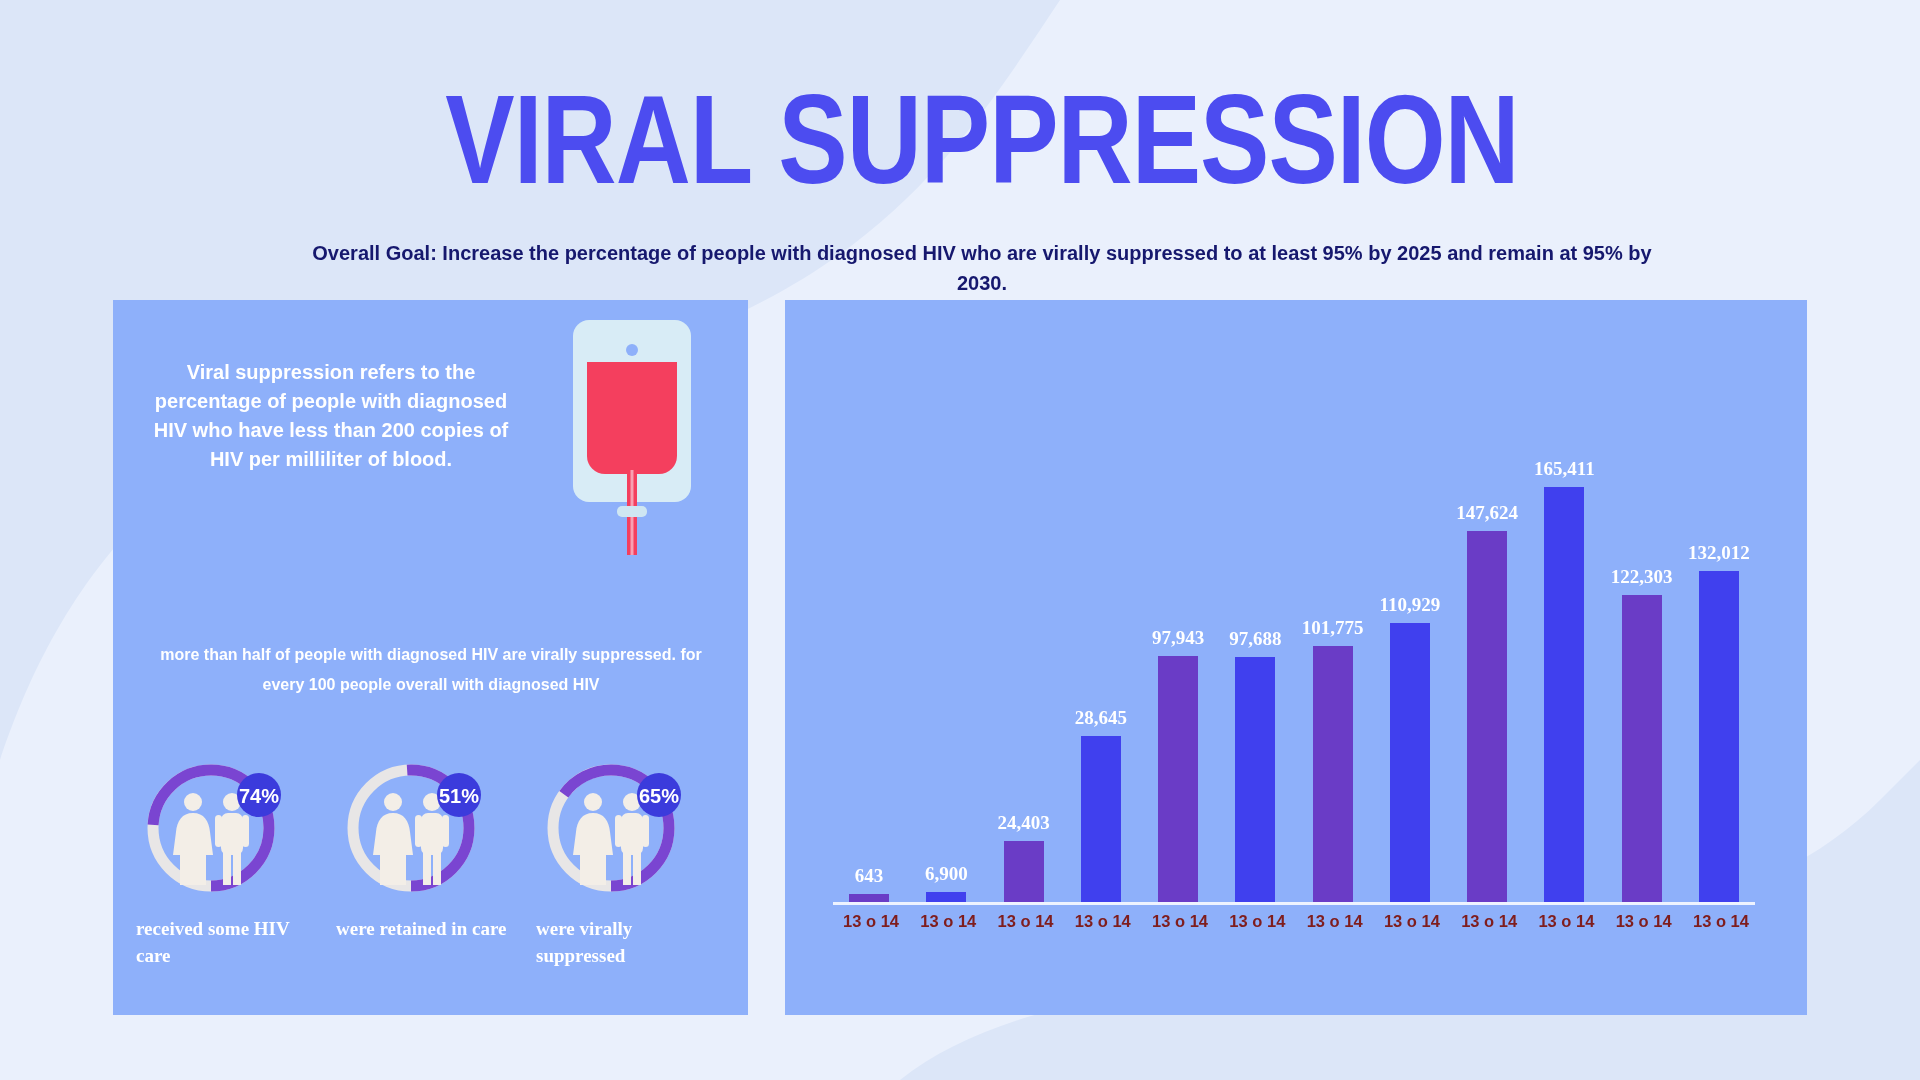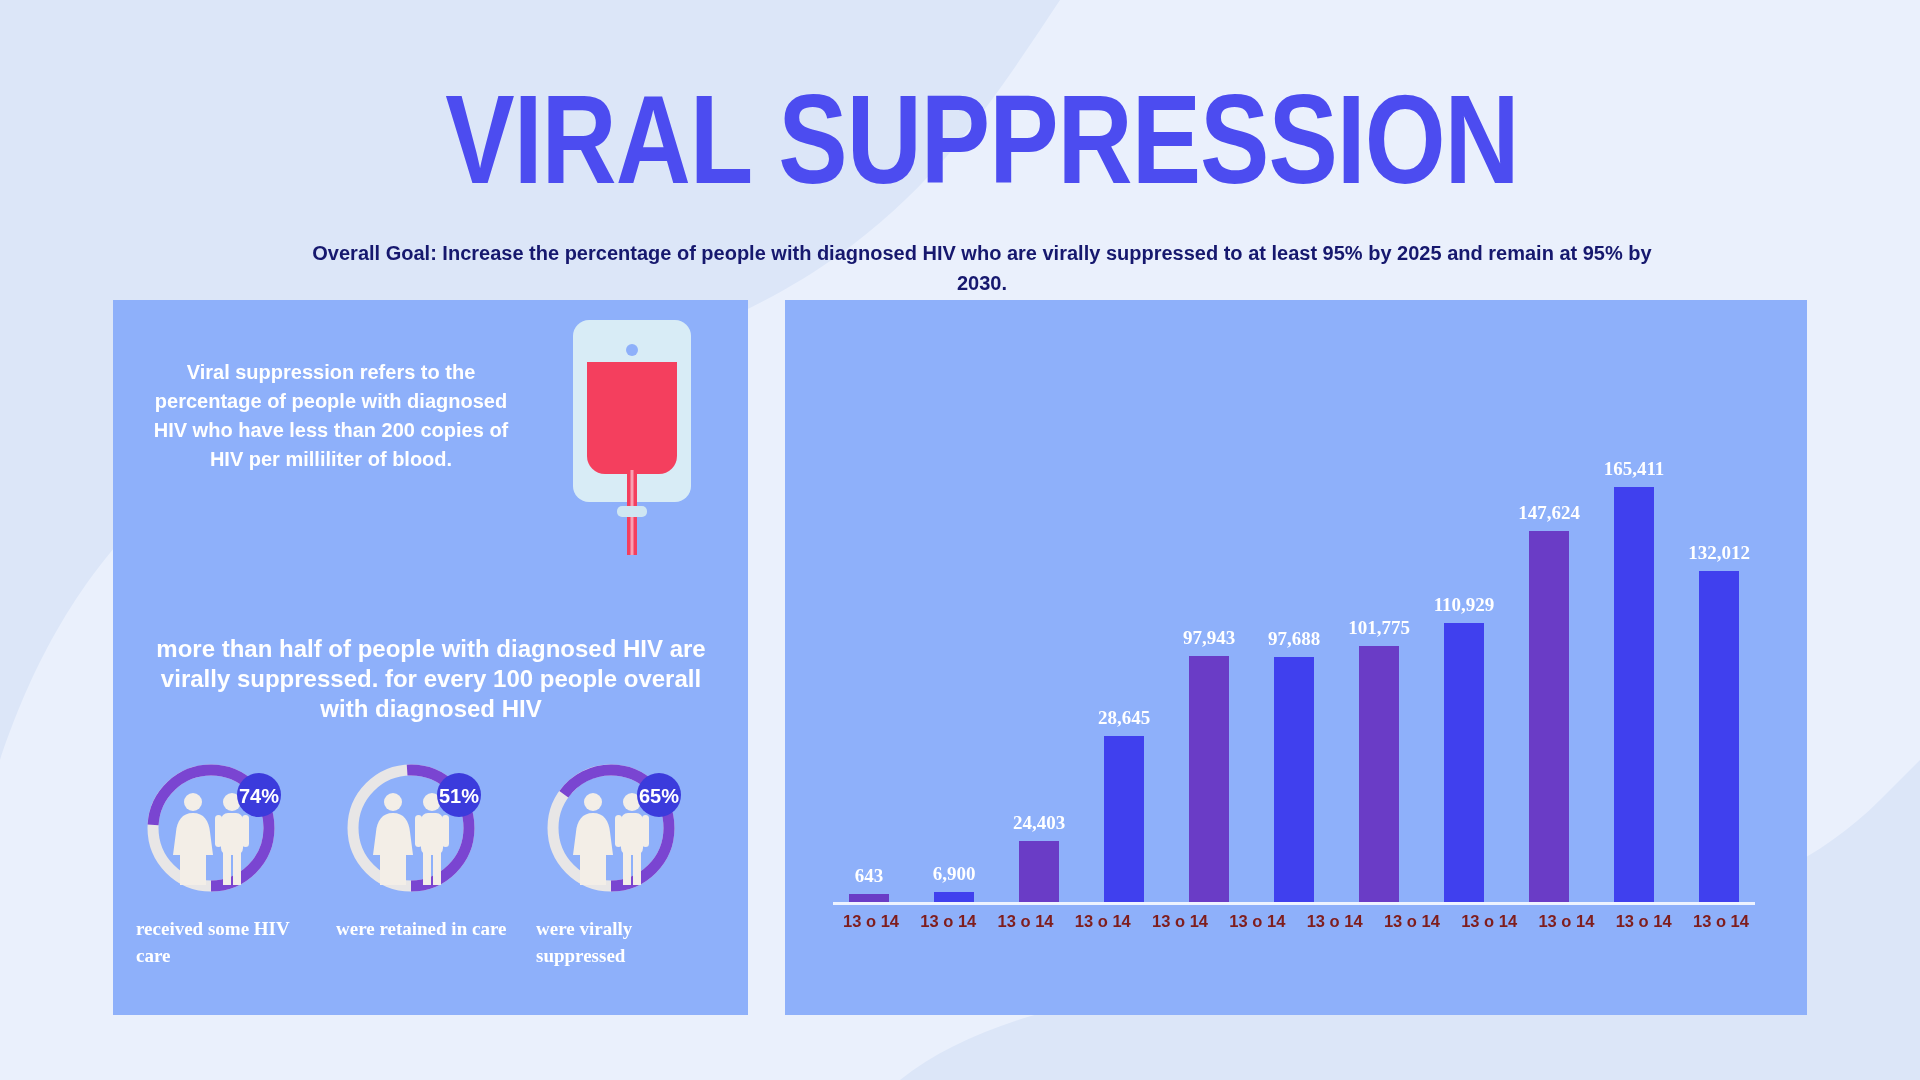--- a/index.html
+++ b/index.html
@@ -70,25 +70,25 @@
     line-height: 29px;
     font-weight: bold;
   }
 
   #blood-bag-icon { position: absolute; left: 438px; top: 10px; }
 
   
   .stats-text {
     position: absolute;
     left: 28px;
-    top: 39px;
+    top: 45px;
     width: 580px;
     text-align: center;
     color: #ffffff;
-    font-size: 24px;
+    font-size: 16px;
     line-height: 30px;
     font-weight: bold;
   }
 
   .donut-row {
     position: absolute;
     left: 18px;
     top: 158px;
     width: 600px;
     display: flex;
@@ -334,20 +334,24 @@
           </div>
           <div class="bar-col">
             <div class="bar-value">147,624</div>
             <div class="bar" style="height: 371px; background: rgb(106, 60, 198);"></div>
           </div>
           <div class="bar-col">
             <div class="bar-value">165,411</div>
             <div class="bar" style="height: 415px; background: rgb(64, 64, 238);"></div>
           </div>
           <div class="bar-col">
+            <div class="bar-value">122,303</div>
+            <div class="bar" style="height: 307px; background: rgb(106, 60, 198);"></div>
+          </div>
+          <div class="bar-col">
             <div class="bar-value">132,012</div>
             <div class="bar" style="height: 331px; background: rgb(64, 64, 238);"></div>
           </div>
         </div>
       <div class="axis-line"></div>
       <div class="tick-row" id="tick-row">
           <div class="tick">13 o 14</div>
           <div class="tick">13 o 14</div>
           <div class="tick">13 o 14</div>
           <div class="tick">13 o 14</div>

